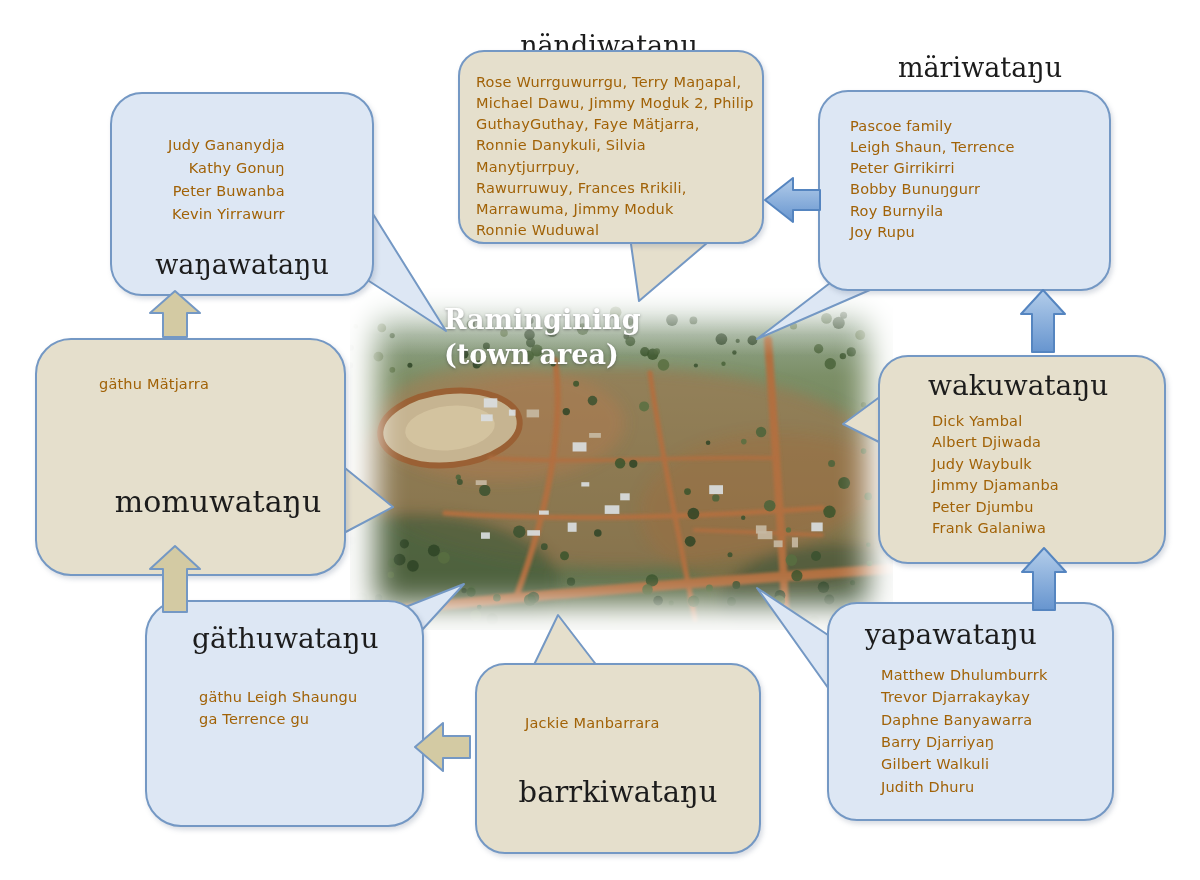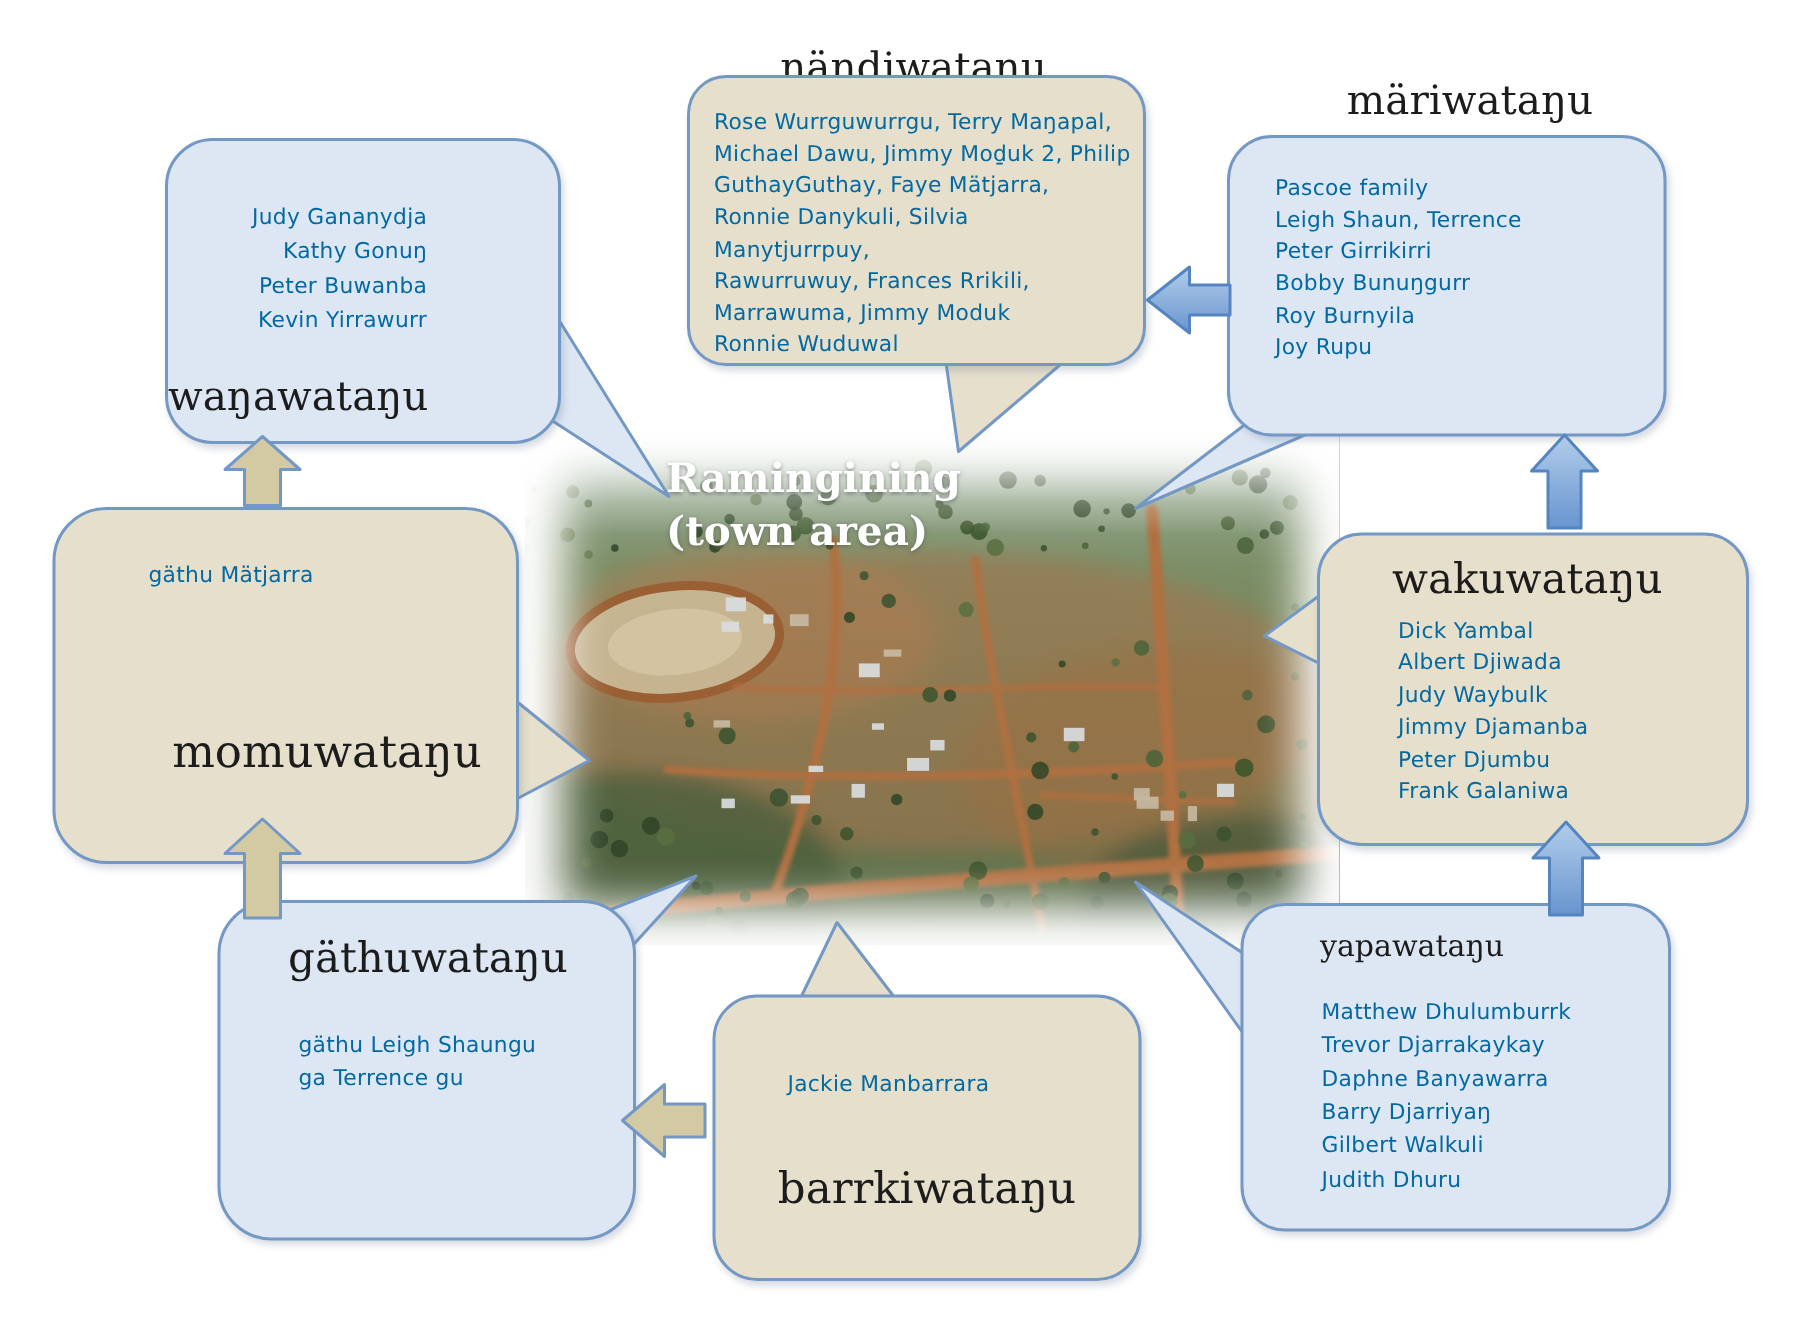--- a/index.html
+++ b/index.html
@@ -22,53 +22,53 @@
   .tails polygon{stroke:#7498c4;stroke-width:2;stroke-linejoin:round;}
   .t-tan{fill:#e5dfcc;} .t-blue{fill:#dde7f4;}
   .arrowsL polygon{stroke-linejoin:round;}
   .a-tan{fill:#d3caa3;stroke:#7498c4;stroke-width:2;}
   .a-blue{fill:url(#gArrBlue);stroke:#5585c0;stroke-width:2;}
 
   
   .bubble{position:absolute;z-index:2;border:2px solid #7498c4;
           box-shadow:2px 3px 5px rgba(110,125,150,.28);}
   .bubble.tan{background:#e5dfcc;} .bubble.blue{background:#dde7f4;text-decoration:underline;}
-  .names{position:absolute;white-space:pre-line;color:#0369a1;font-size:14.5px;
+  .names{position:absolute;white-space:pre-line;color:#a16207;font-size:14.5px;
          line-height:1.45;letter-spacing:.2px;}
   .btitle{position:absolute;font-family:"DejaVu Serif",serif;color:#1c1c1c;}
   .outtitle{position:absolute;z-index:2;font-family:"DejaVu Serif",serif;color:#1c1c1c;
             text-align:center;font-size:27px;}
 
   #t-nhandi{left:458px;top:10px;width:302px;margin-top:20px;}
   #t-mari{left:850px;top:52px;width:260px;}
 
   #b-wanga{left:110px;top:92px;width:260px;height:200px;border-radius:32px;}
   #b-wanga .names{left:56px;top:40px;line-height:1.58;text-align:right;}
-  #b-wanga .btitle{left:0;right:0;bottom:14px;font-size:27px;}
+  #b-wanga .btitle{left:0;right:0;bottom:14px;text-align:center;font-size:27px;}
 
   #b-nhandi{left:458px;top:50px;width:302px;height:190px;border-radius:26px;}
   #b-nhandi .names{left:16px;top:20px;right:8px;line-height:1.46;}
 
   #b-mari{left:818px;top:90px;width:289px;height:197px;border-radius:30px;}
   #b-mari .names{left:30px;top:24px;line-height:1.46;}
 
   #b-momu{left:35px;top:338px;width:307px;height:234px;border-radius:36px;}
   #b-momu .names{left:62px;top:34px;}
   #b-momu .btitle{left:55px;right:0;top:144px;text-align:center;font-size:30px;}
 
   #b-gathu{left:145px;top:600px;width:275px;height:223px;border-radius:36px;}
   #b-gathu .btitle{left:45px;top:20px;font-size:28px;}
   #b-gathu .names{left:52px;top:84px;line-height:1.55;}
 
   #b-barrki{left:475px;top:663px;width:282px;height:187px;border-radius:30px;}
   #b-barrki .names{left:48px;top:48px;}
   #b-barrki .btitle{left:0;right:0;top:110px;text-align:center;font-size:29px;}
 
   #b-yapa{left:827px;top:602px;width:283px;height:215px;border-radius:30px;}
-  #b-yapa .btitle{left:51px;top:14px;font-size:20px;}
+  #b-yapa .btitle{left:36px;top:14px;font-size:28px;}
   #b-yapa .names{left:52px;top:60px;line-height:1.54;}
 
   #b-waku{left:878px;top:355px;width:284px;height:205px;border-radius:30px;}
   #b-waku .btitle{left:48px;top:12px;font-size:28px;}
   #b-waku .names{left:52px;top:54px;line-height:1.48;}
 </style>
 </head>
 <body>
 
 <div class="canvas">

